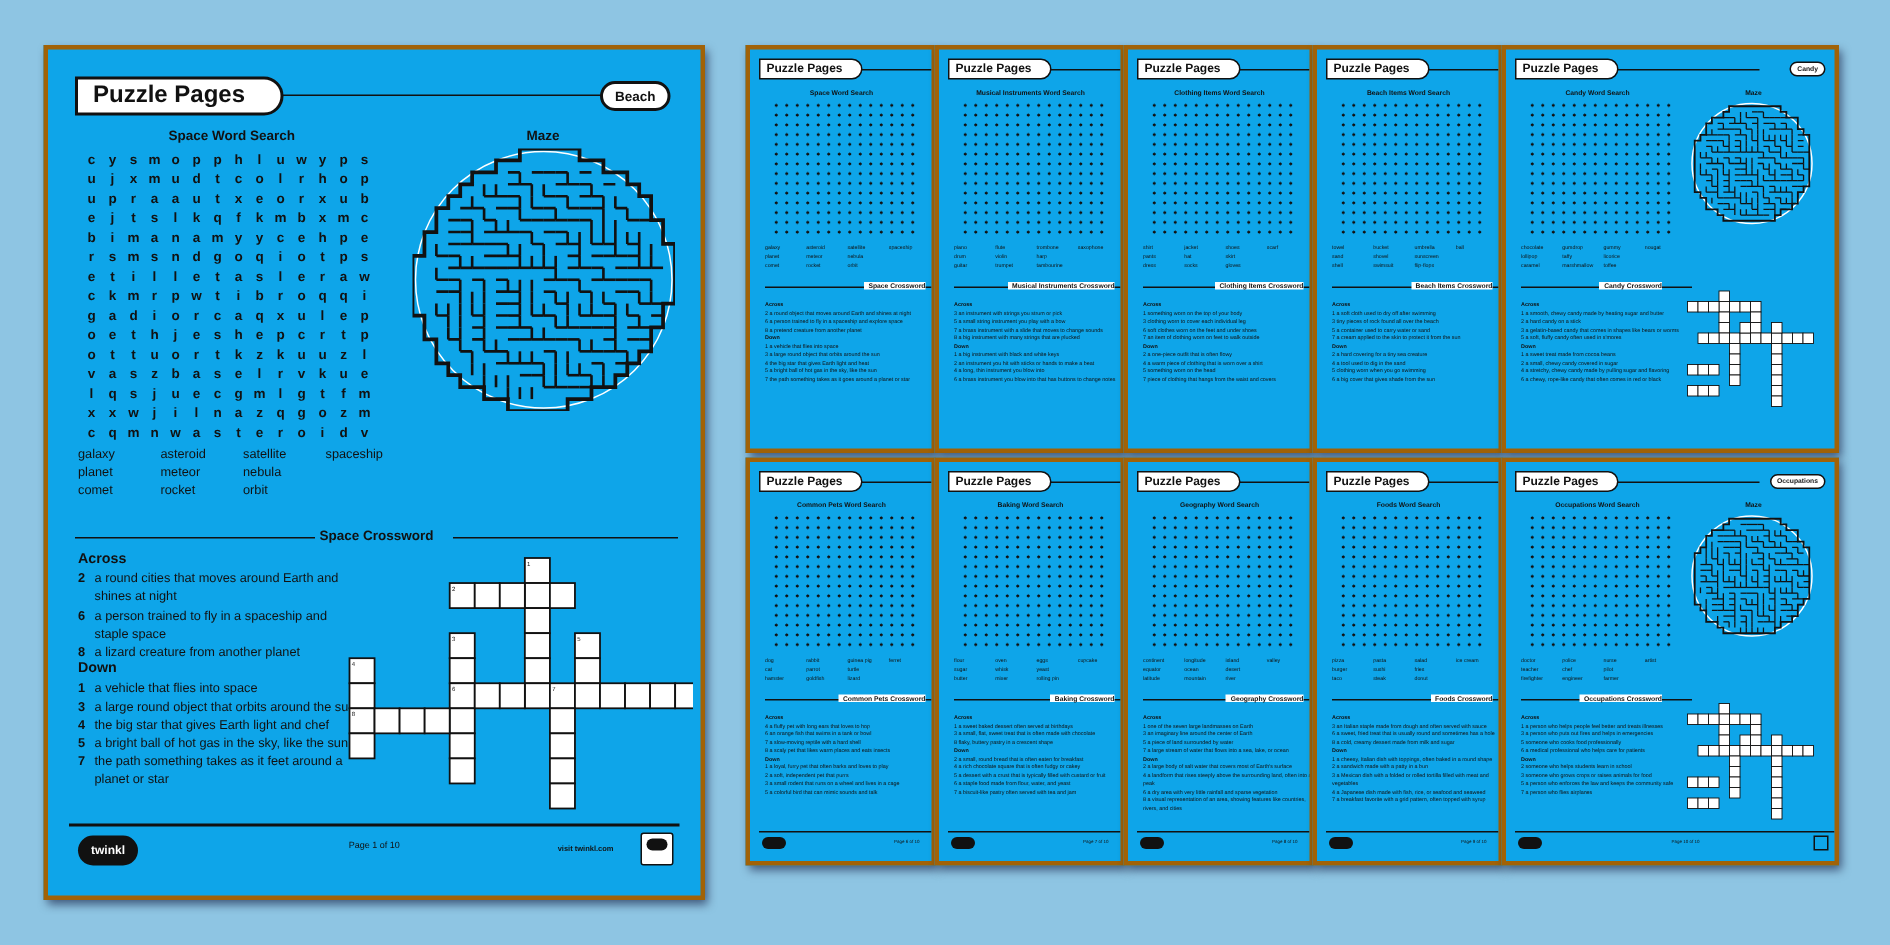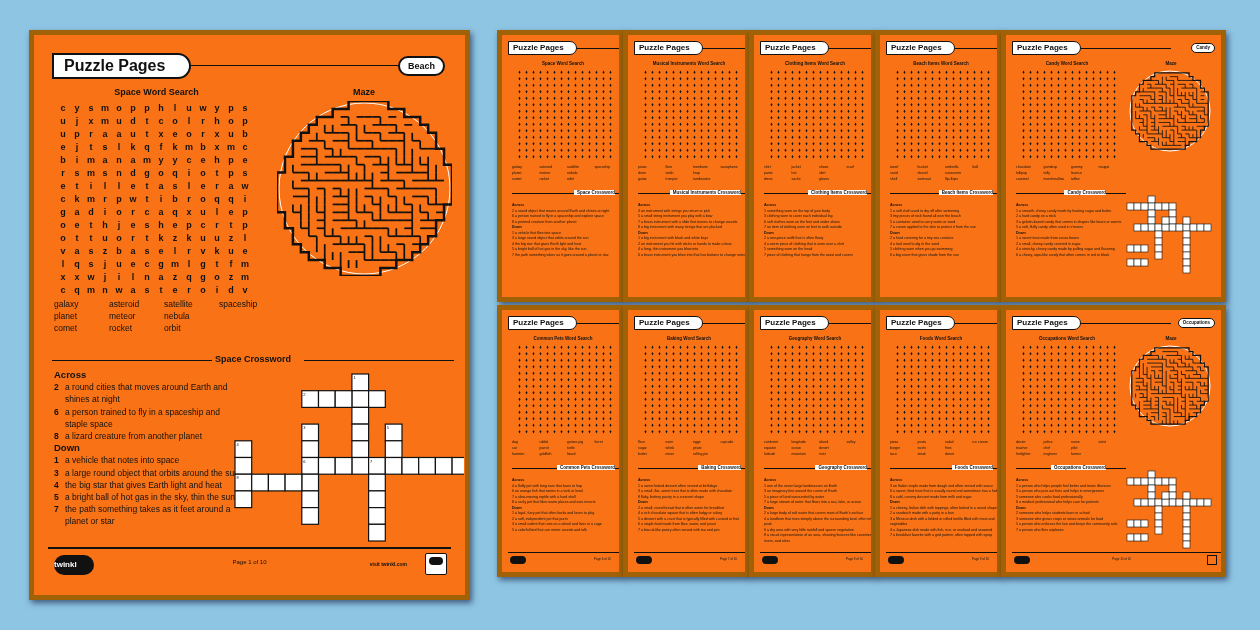--- a/index.html
+++ b/index.html
@@ -1,18 +1,18 @@
 <!DOCTYPE html>
 <html><head>
 <meta charset="utf-8">
 <style>
 *{box-sizing:border-box;margin:0;padding:0}
 html,body{width:1260px;height:630px;overflow:hidden}
 body{background:#8ec5e3;font-family:"Liberation Sans",sans-serif;color:#111;position:relative}
-.page{position:absolute;background:#f97316;box-shadow:2px 3px 6px rgba(0,0,40,.55);border:5px solid #a16207}
+.page{position:absolute;background:#0ea5e9;box-shadow:2px 3px 6px rgba(0,0,40,.55);border:3px solid #a16207}
 .main{left:29px;top:30px;width:441px;height:570px}
 .hdr{position:absolute;left:18px;top:18px;right:20px;height:26px}
 .hdr .pill{position:absolute;left:0;top:0;height:26px;padding:0 24px 0 10px;border:2px solid #111;border-radius:0 14px 14px 0;font-weight:bold;font-size:16px;line-height:22px;background:#fff;z-index:2}
 .hdr .line{position:absolute;left:100px;right:30px;top:12px;border-top:1.5px solid #111}
 .hdr .tag{position:absolute;right:0;top:3px;height:20px;padding:0 8px;border:2px solid #111;border-radius:10px;font-size:9px;font-weight:bold;line-height:16px;background:#fff;z-index:2}
 .ws-title{position:absolute;left:20px;top:52px;width:205px;text-align:center;font-size:9px;font-weight:bold}
 .grid{position:absolute;left:22px;top:68px;width:196px;display:grid;grid-template-columns:repeat(14,14px);font-size:9px;font-weight:bold;text-align:center;row-gap:3px}
 .grid span{display:block;height:10px;line-height:10px}
 .words{position:absolute;left:20px;top:264px;width:220px;display:grid;grid-template-columns:repeat(4,1fr);font-size:8.5px;row-gap:2px}
 .maze-title{position:absolute;left:240px;top:52px;width:180px;text-align:center;font-size:9px;font-weight:bold}
@@ -20,21 +20,21 @@
 .cw-sep{position:absolute;left:18px;top:320px;width:402px;height:10px}
 .cw-sep .l{position:absolute;left:0;top:5px;width:160px;border-top:1px solid #111}
 .cw-sep .r{position:absolute;right:0;top:5px;width:150px;border-top:1px solid #111}
 .cw-sep .t{position:absolute;left:0;right:0;text-align:center;font-size:9px;font-weight:bold;top:-1px}
 .clues{position:absolute;left:20px;top:334px;width:190px;font-size:8.5px;line-height:12.2px}
 .clues .h{font-weight:bold;font-size:9.5px}
 .clue{display:flex}
 .clue b{width:11px;flex:none}
 .xw{position:absolute;left:200px;top:338px;width:230px;height:180px}
 .footer{position:absolute;left:14px;right:14px;bottom:14px;height:34px;border-top:2px solid #111}
-.logo{position:absolute;left:6px;top:6px;width:40px;height:20px;background:#111;border-radius:10px;color:#fff;font-size:8px;font-weight:bold;text-align:left;line-height:20px}
+.logo{position:absolute;left:6px;top:6px;width:40px;height:20px;background:#111;border-radius:10px;color:#fff;font-size:8px;font-weight:bold;text-align:center;line-height:20px}
 .pg{position:absolute;left:0;right:0;top:10px;text-align:center;font-size:6px}
 .visit{position:absolute;right:44px;top:12px;font-size:5px;font-weight:bold}
 .badge{position:absolute;right:4px;top:4px;width:22px;height:22px;border:1px solid #111;border-radius:2px;background:#fff}
 .badge:after{content:"";position:absolute;left:3px;top:3px;width:14px;height:8px;background:#111;border-radius:4px}
 
 .thumb{width:127px;height:272px;overflow:hidden}
 .thumb .th-hdr{position:absolute;left:6px;top:6px;height:14px;padding:0 12px 0 4px;border:1.5px solid #111;border-radius:0 8px 8px 0;font-size:8px;font-weight:bold;line-height:11px;background:#fff;z-index:2}
 .thumb .th-line{position:absolute;left:60px;right:0;top:13px;border-top:1px solid #111}
 .thumb .th-tag{position:absolute;right:6px;top:8px;height:10px;padding:0 4px;border:1px solid #111;border-radius:5px;font-size:4.5px;font-weight:bold;line-height:8px;background:#fff;z-index:2}
 .thumb .th-title{position:absolute;left:6px;top:26px;width:110px;text-align:center;font-size:4.5px;font-weight:bold}
@@ -614,33 +614,33 @@
         </div>
         <div class="clue">
           <b>8</b>
           <span>a lizard creature from another planet</span>
         </div>
       </div>
     <div class="h">Down</div>
     <div id="down-list">
         <div class="clue">
           <b>1</b>
-          <span>a vehicle that notes into space</span>
+          <span>a vehicle that flies into space</span>
         </div>
         <div class="clue">
           <b>3</b>
           <span>a large round object that orbits around the sun</span>
         </div>
         <div class="clue">
           <b>4</b>
-          <span>the big star that gives Earth light and heat</span>
+          <span>the big star that gives Earth light and chef</span>
         </div>
         <div class="clue">
           <b>5</b>
-          <span>a bright ball of hot gas in the sky, thin the sun</span>
+          <span>a bright ball of hot gas in the sky, like the sun</span>
         </div>
         <div class="clue">
           <b>7</b>
           <span>the path something takes as it feet around a planet or star</span>
         </div>
       </div>
   </div>
 
   <svg class="xw" viewBox="0 0 230 180" id="main-xw">
       <rect x="117.89999999999999" y="1" width="16.7" height="16.7" fill="#fff" stroke="#111" stroke-width="1.2"></rect>

